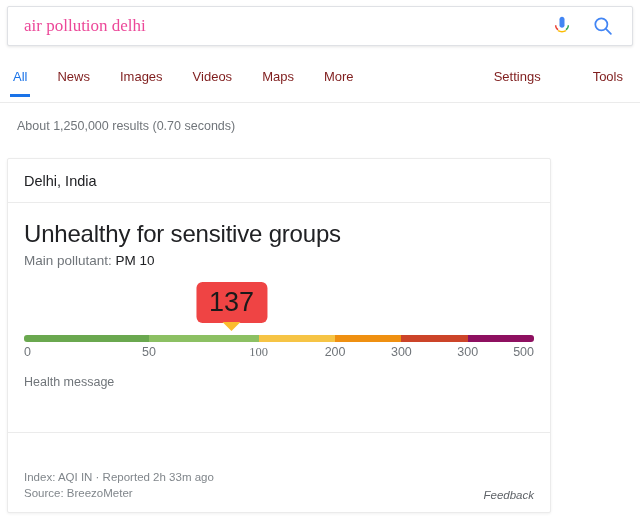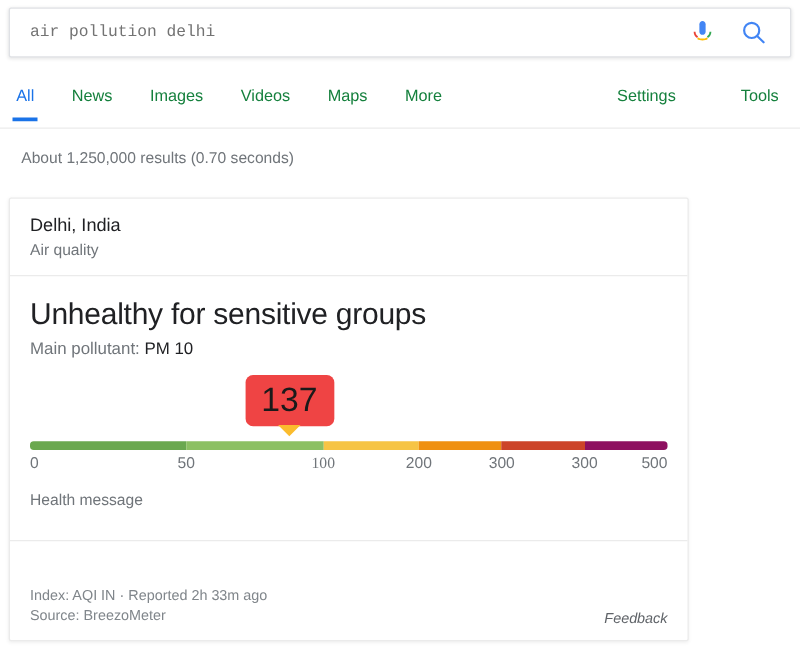--- a/index.html
+++ b/index.html
@@ -18,38 +18,38 @@
     position: absolute; left: 7px; top: 6px;
     width: 626px; height: 40px;
     border: 1px solid #dfe1e5; border-radius: 2px;
     background: #fff;
     box-shadow: 0 1px 3px rgba(0,0,0,0.10);
     display: flex; align-items: center;
   }
   .search-input {
     flex: 1 1 auto;
     border: none; outline: none; background: transparent;
-    font-family: Liberation Mono, monospace;
-    font-size: 13px; color: #737373;
+    font-family: Liberation Serif, serif;
+    font-size: 17px; color: #ec4899;
     padding: 0 14px 0 16px;
     line-height: 38px;
   }
   .search-icons { display: flex; align-items: center; gap: 20px; padding-right: 18px; }
   .icon-btn { display: flex; align-items: center; justify-content: center; cursor: pointer; }
 
   
   .navbar {
     position: absolute; left: 0; top: 63px; width: 640px; height: 40px;
     border-bottom: 1px solid #ebebeb;
     display: flex; align-items: flex-start;
     padding-left: 13px;
   }
   .tabs { display: flex; align-items: center; }
   .tab {
-    font-size: 13px; color: #15803d;
+    font-size: 13px; color: #7f1d1d;
     padding: 6px 0 13px 0; margin-right: 30px;
     cursor: pointer; position: relative; white-space: nowrap;
   }
   .tab.active { color: #1a73e8; font-weight: 500; }
   .tab.active::after {
     content: ""; position: absolute; left: -3px; right: -3px; bottom: 0;
     height: 3px; background: #1a73e8;
   }
   .tools-group { margin-left: auto; display: flex; align-items: center; padding-right: 17px; }
   .tools-group .tab { margin-right: 0; margin-left: 52px; }
@@ -164,21 +164,20 @@
       <div class="tab">Tools</div>
     </div>
   </div>
 
   <div class="result-stats">About 1,250,000 results (0.70 seconds)</div>
 
   <div class="card">
 
     <div class="card-head">
       <div class="place">Delhi, India</div>
-      <div class="place-sub">Air quality</div>
     </div>
 
     <div class="card-body">
       <div class="aqi-title">Unhealthy for sensitive groups</div>
       <div class="pollutant">
         <span>Main pollutant:</span>
         <b>PM 10</b>
       </div>
 
       <div class="gauge-wrap">

